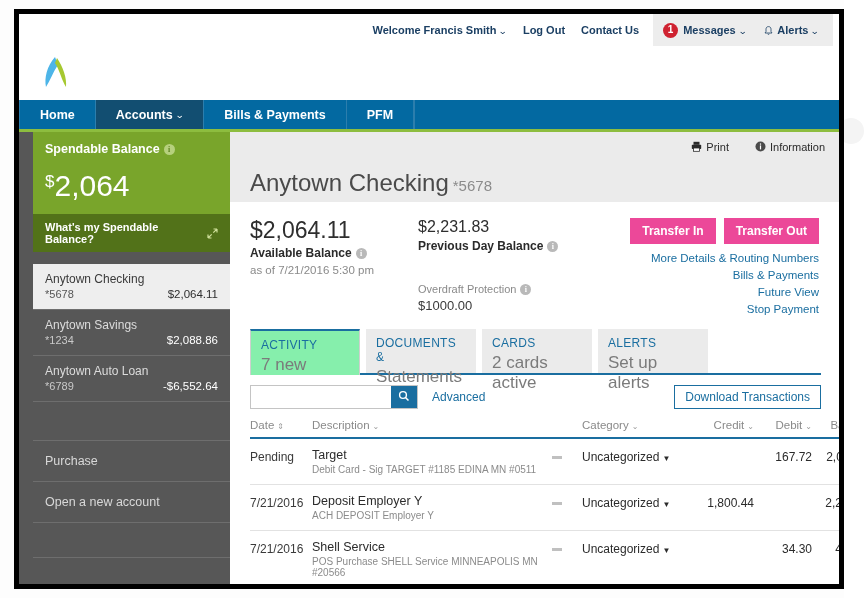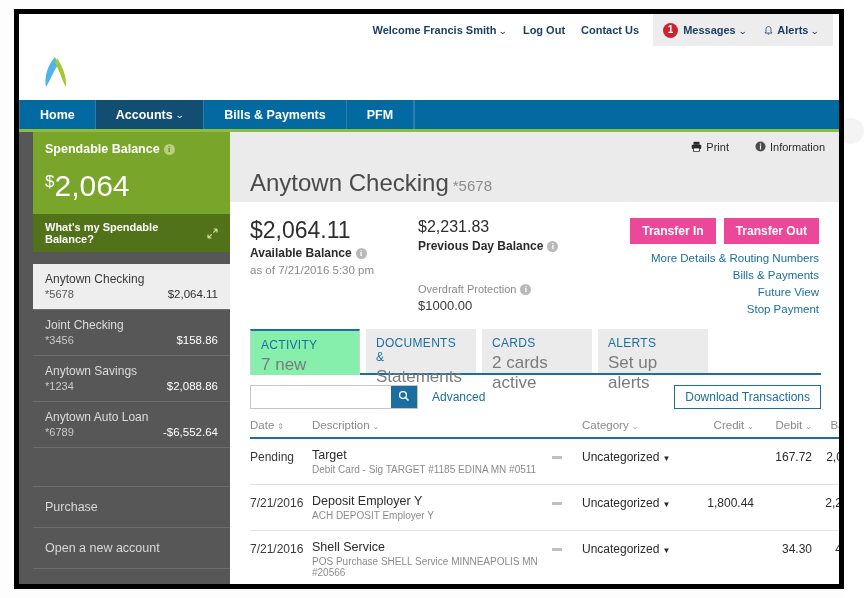--- a/index.html
+++ b/index.html
@@ -566,27 +566,20 @@
             </span>
           </div>
 
           <div class="sb-gap"></div>
 
           <div class="acct selected">
             <div class="acct-name">Anytown Checking</div>
             <div class="acct-row">
               <span class="acct-num">*5678</span>
               <span class="acct-bal">$2,064.11</span>
-            </div>
-          </div>
-          <div class="acct">
-            <div class="acct-name">Joint Checking</div>
-            <div class="acct-row">
-              <span class="acct-num">*3456</span>
-              <span class="acct-bal">$158.86</span>
             </div>
           </div>
           <div class="acct">
             <div class="acct-name">Anytown Savings</div>
             <div class="acct-row">
               <span class="acct-num">*1234</span>
               <span class="acct-bal">$2,088.86</span>
             </div>
           </div>
           <div class="acct">

